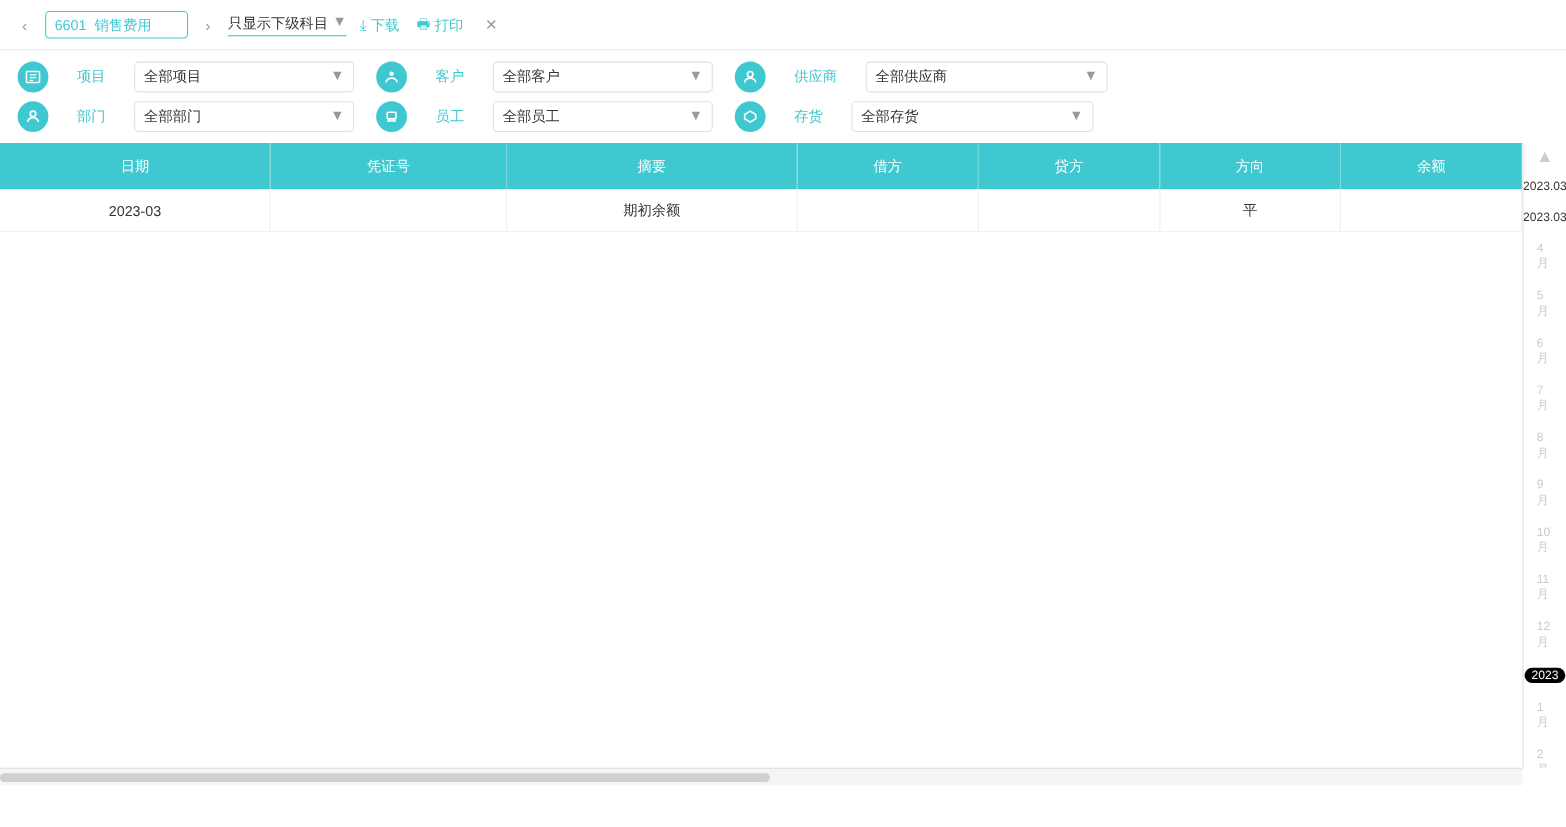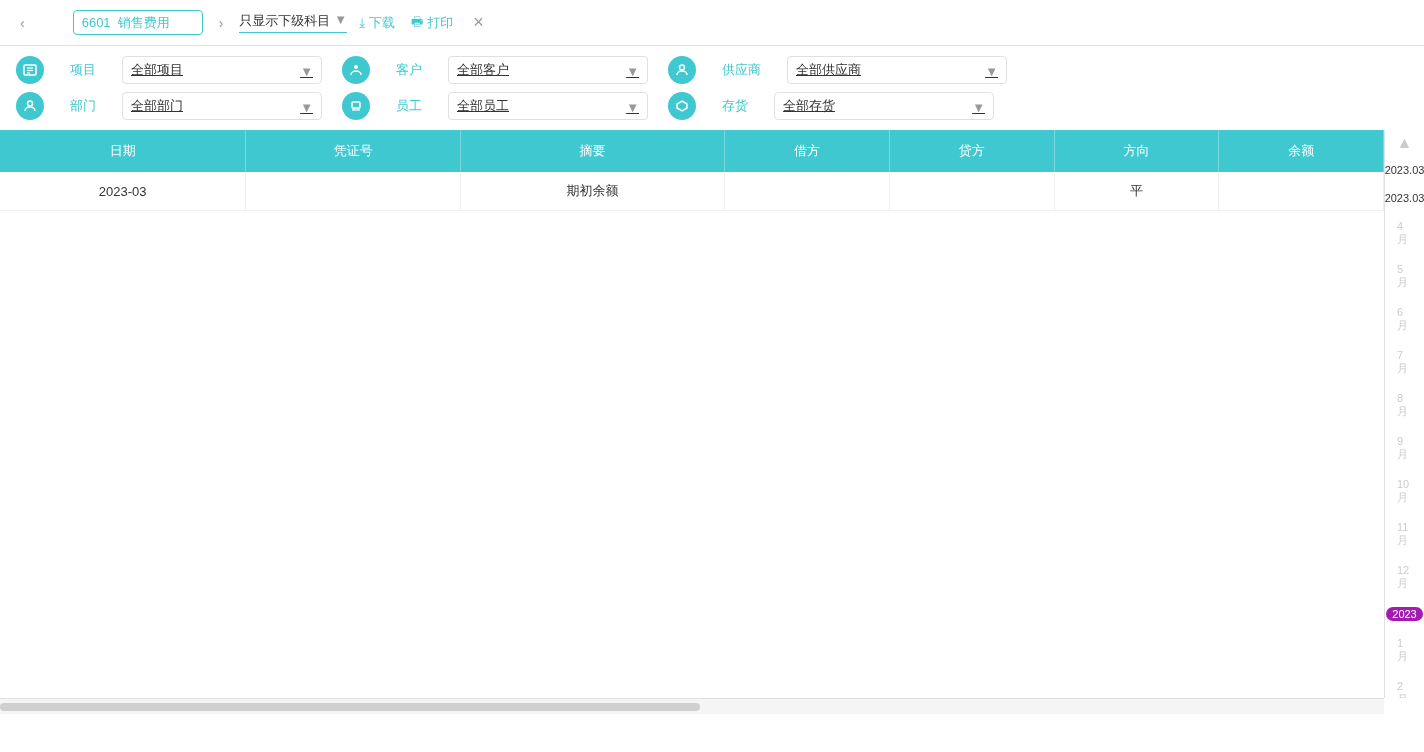--- a/index.html
+++ b/index.html
@@ -2,50 +2,50 @@
 <html><head>
   <meta charset="utf-8">
   <style>
     * { box-sizing: border-box; margin: 0; padding: 0; }
     body { font-family: "Microsoft YaHei", "PingFang SC", Arial, sans-serif; font-size: 13px; background: #f0f0f0; }
     .window { width: 1424px; height: 752px; background: #fff; position: relative; overflow: hidden; }
     
     
     .top-bar { display: flex; align-items: center; padding: 10px 16px; border-bottom: 1px solid #e0e0e0; background: #fff; gap: 12px; }
     .nav-arrow { cursor: pointer; color: #999; font-size: 14px; background: none; border: none; padding: 2px 4px; }
-    .account-input { border: 1px solid #40c8d0; border-radius: 4px; padding: 4px 8px; font-size: 13px; color: #40c8d0; width: 130px; outline: none; margin-left: 32px; }
+    .account-input { border: 1px solid #40c8d0; border-radius: 4px; padding: 4px 8px; font-size: 13px; color: #40c8d0; width: 130px; outline: none; }
     .show-sub { display: flex; align-items: flex-start; gap: 4px; color: #333; cursor: pointer; border-bottom: 1px solid #40c8d0; padding-bottom: 2px; font-size: 13px; }
     .show-sub .arrow { color: #999; }
     .page-title { flex: 1; text-align: center; font-size: 18px; font-weight: 500; color: #333; }
     .top-actions { display: flex; gap: 16px; }
     .action-btn { display: flex; align-items: center; gap: 4px; color: #40c8d0; cursor: pointer; font-size: 13px; background: none; border: none; }
     .close-btn { color: #999; cursor: pointer; font-size: 18px; background: none; border: none; margin-left: 8px; }
     
     
     .filter-area { padding: 10px 16px; background: #fff; display: flex; flex-direction: column; gap: 8px; }
     .filter-row { display: flex; align-items: center; gap: 20px; }
     .filter-item { display: flex; align-items: center; gap: 26px; }
     .filter-icon { width: 28px; height: 28px; border-radius: 50%; background: #40c8d0; display: flex; align-items: center; justify-content: center; color: #fff; font-size: 14px; flex-shrink: 0; }
     .filter-label { color: #40c8d0; font-size: 13px; white-space: nowrap; }
-    .filter-select { display: flex; align-items: flex-end; border: 1px solid #e0e0e0; border-radius: 4px; padding: 4px 8px; font-size: 13px; color: #333; background: #fff; cursor: pointer; gap: 4px; min-width: 200px; text-decoration: underline; }
+    .filter-select { display: flex; align-items: flex-start; border: 1px solid #e0e0e0; border-radius: 4px; padding: 4px 8px; font-size: 13px; color: #333; background: #fff; cursor: pointer; gap: 4px; min-width: 200px; }
     .filter-select .sel-text { flex: 1; }
     .filter-select .sel-arrow { color: #999; }
     
     table { width: 100%; border-collapse: collapse; }
     thead tr { background: #40c8d0; }
     thead th { color: #fff; font-weight: 500; padding: 12px 8px; text-align: center; border-right: 1px solid rgba(255,255,255,0.3); font-size: 13px; }
     tbody tr { border-bottom: 1px solid #f0f0f0; }
     tbody td { padding: 10px 8px; text-align: center; color: #333; font-size: 13px; border-right: 1px solid #f0f0f0; }
     
     
     .timeline-sidebar { position: absolute; right: 0; top: 0; width: 40px; background: #fff; border-left: 1px solid #e0e0e0; display: flex; flex-direction: column; align-items: center; height: 100%; overflow: hidden; }
     .timeline-item { font-size: 11px; color: #ccc; padding: 8px 12px; cursor: pointer; text-align: left; width: 100%; display: flex; align-items: center; justify-content: center; }
     .timeline-item.active { background: #40c8d0; color: #fff; border-radius: 12px; margin: 1px 4px; width: calc(100% - 8px); }
     .timeline-item.highlight-top { color: #333; font-weight: 500; }
-    .timeline-year-badge { background: #a21caf; color: #fff; border-radius: 10px; padding: 1px 6px; font-size: 11px; }
+    .timeline-year-badge { background: #000000; color: #fff; border-radius: 10px; padding: 1px 6px; font-size: 11px; }
     .timeline-up { color: #ccc; font-size: 16px; cursor: pointer; padding: 4px 0; }
     .timeline-down { color: #ccc; font-size: 16px; cursor: pointer; padding: 4px 0; }
     
     .scrollbar-area { height: 16px; background: #f5f5f5; border-top: 1px solid #e0e0e0; position: relative; margin-right: 40px; }
     .scrollbar-thumb { height: 8px; width: 700px; background: #d0d0d0; border-radius: 4px; position: absolute; left: 0; top: 4px; cursor: pointer; }
   </style>
 </head>
 <body>
 
 <div class="window">

